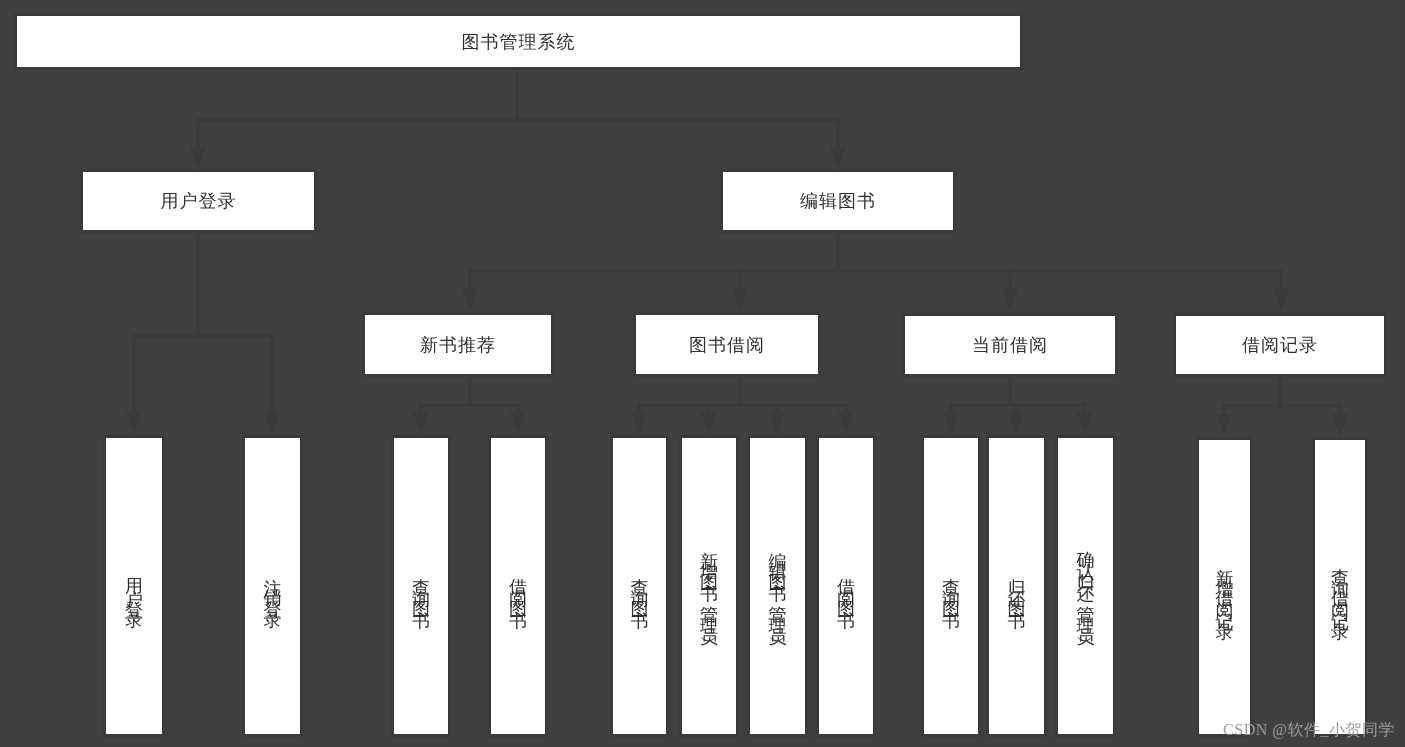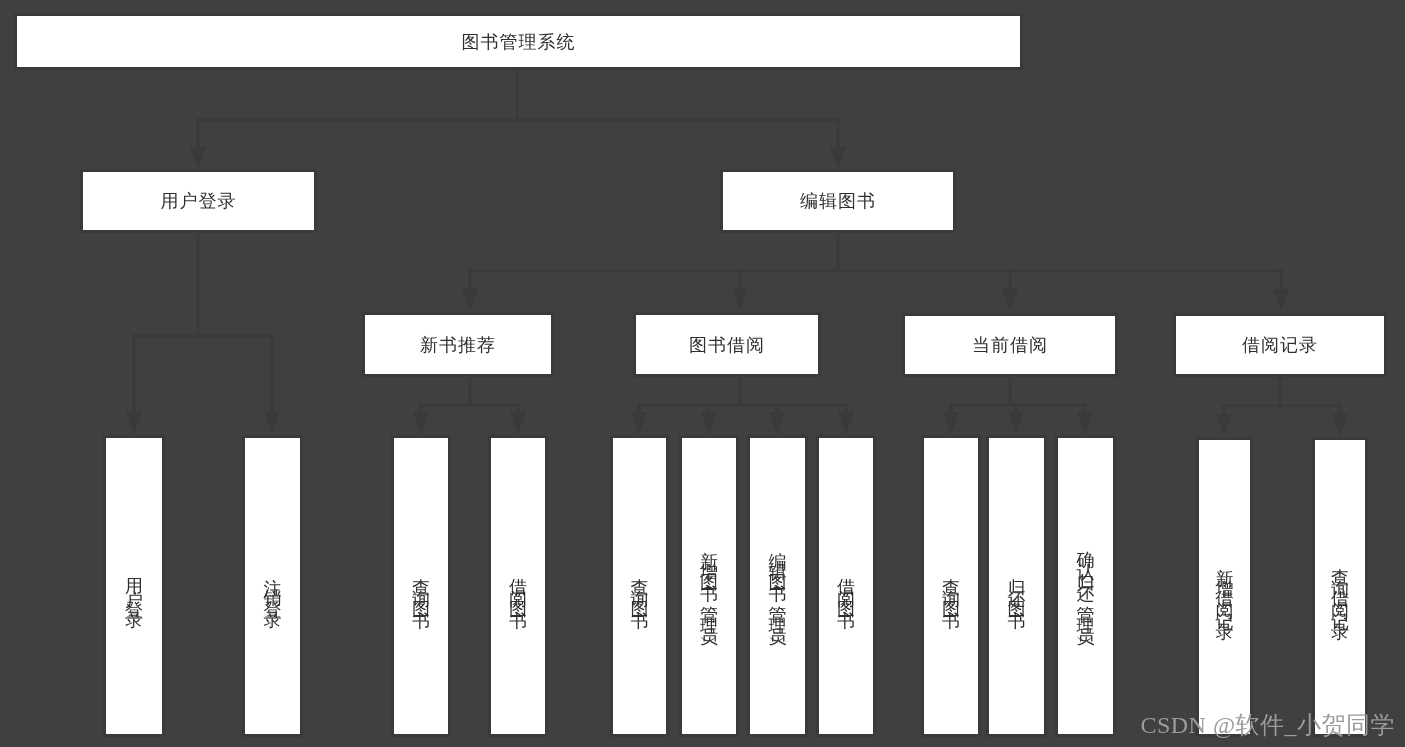--- a/index.html
+++ b/index.html
@@ -40,21 +40,21 @@
   .vbox {
     writing-mode: vertical-rl;
     text-orientation: mixed;
     letter-spacing: 11px;
     font-size: 18px;
   }
   .watermark {
     position: absolute;
     right: 10px;
     bottom: 6px;
-    font-size: 24px;
+    font-size: 16px;
     color: #9b9b9b;
     letter-spacing: 0.5px;
     white-space: nowrap;
   }
 </style>
 </head>
 <body>
 
 <div id="canvas">
 

